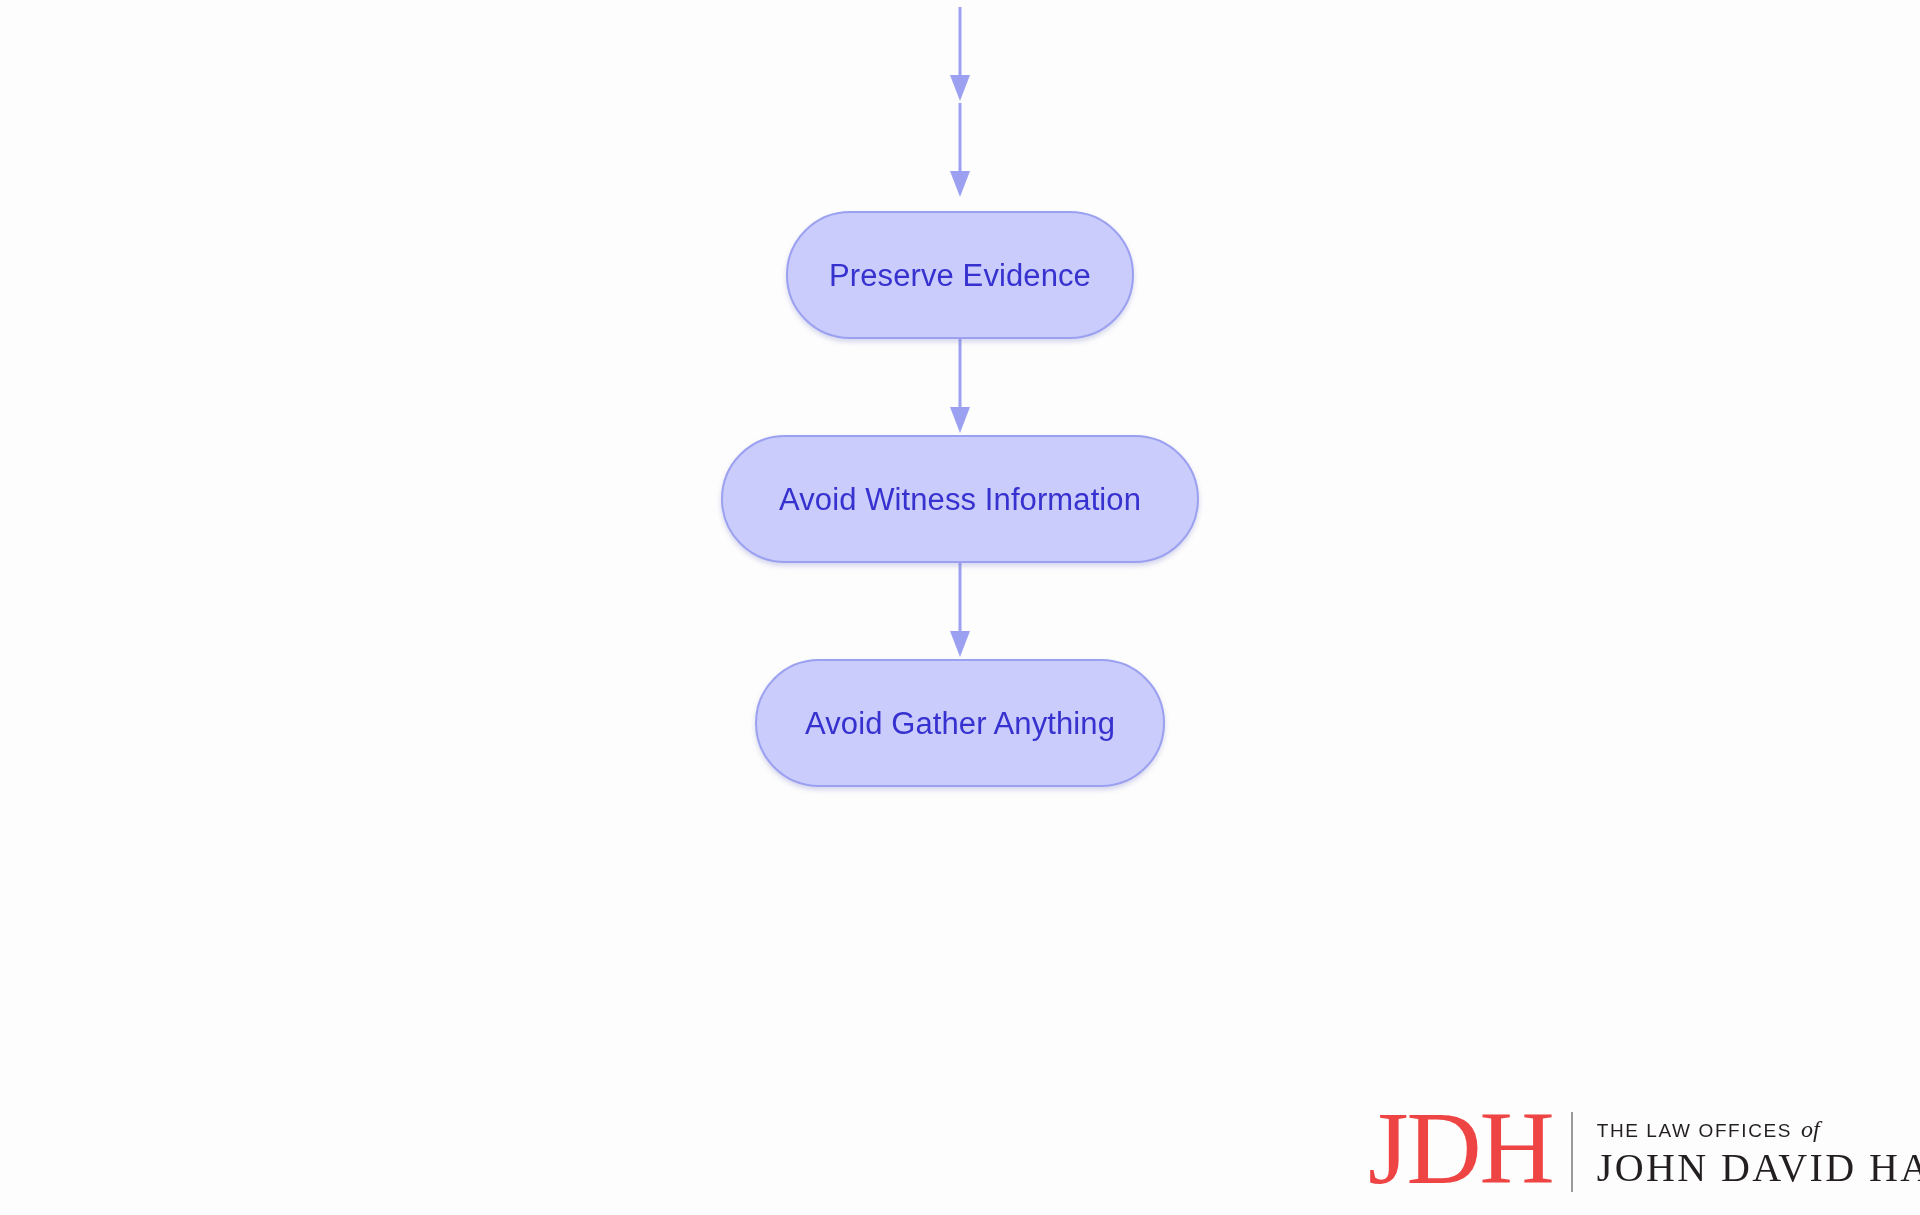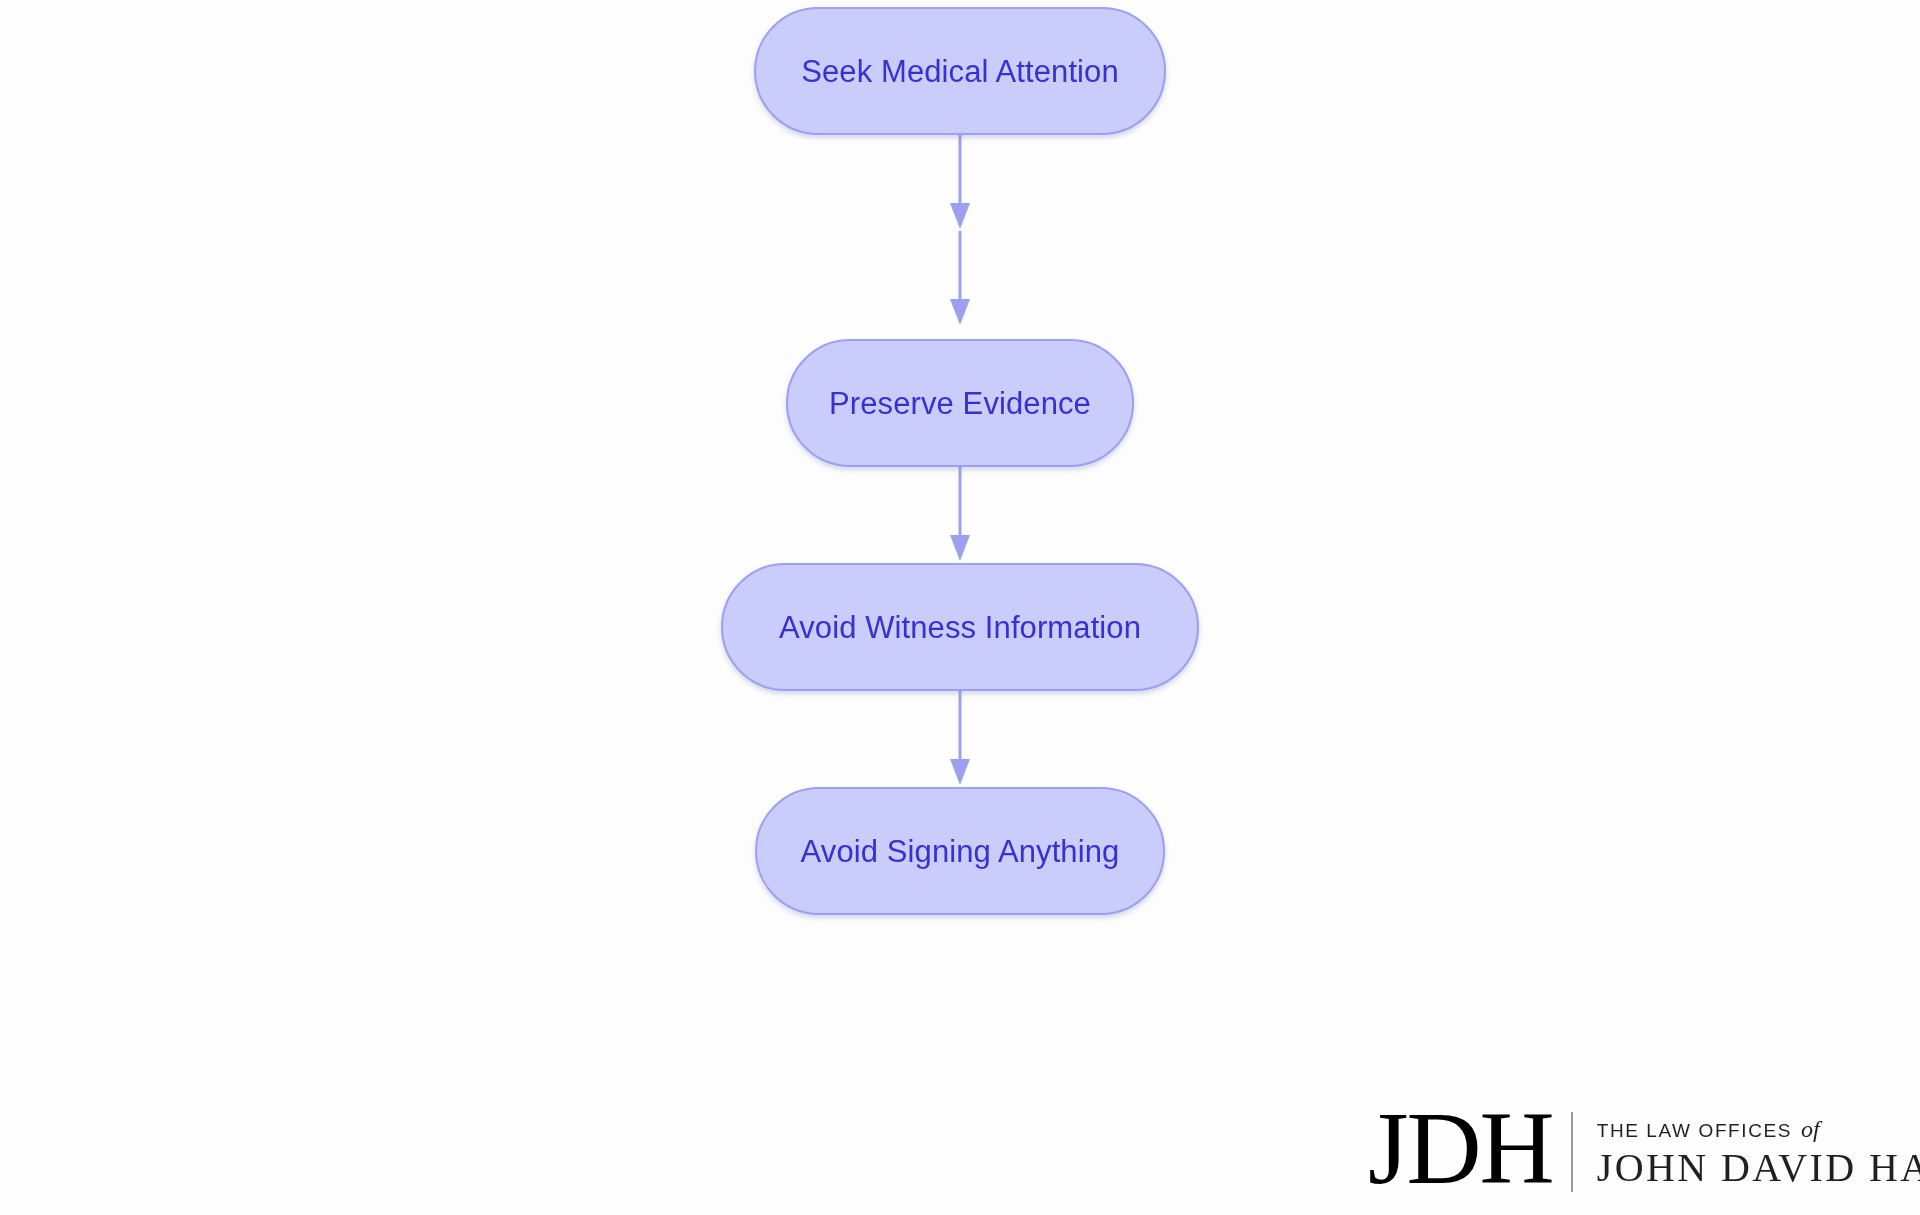--- a/index.html
+++ b/index.html
@@ -81,21 +81,21 @@
     left: 1368px;
     top: 1096px;
     display: flex;
     align-items: center;
     height: 112px;
   }
   .logo-monogram {
     font-family: "Liberation Serif", serif;
     font-size: 104px;
     line-height: 0.92;
-    color: #000000;
+    color: #ef4444;
     letter-spacing: -2px;
     font-weight: 400;
     padding-right: 18px;
     position: relative;
     top: -4px;
   }
   .logo-divider {
     width: 2px;
     height: 80px;
     background: #9a9a9a;
@@ -136,23 +136,20 @@
     line-height: 1.05;
   }
 </style>
 </head>
 <body>
 
 <div id="flow-canvas">
 
   <div class="flow-column" style="top:7px;">
 
-    <div class="node w1">
-      <span class="node-label">Seek Medical Attention</span>
-    </div>
 
     <div class="connector">
       <svg width="28" height="96" viewBox="0 0 28 96" xmlns="http://www.w3.org/2000/svg">
         <line x1="14" y1="0" x2="14" y2="76" stroke="#9ba1f0" stroke-width="3"></line>
         <polygon points="14,94 4,68 24,68" fill="#9ba1f0"></polygon>
       </svg>
     </div>
 
 
     <div class="connector">
@@ -178,21 +175,21 @@
     </div>
 
     <div class="connector">
       <svg width="28" height="96" viewBox="0 0 28 96" xmlns="http://www.w3.org/2000/svg">
         <line x1="14" y1="0" x2="14" y2="76" stroke="#9ba1f0" stroke-width="3"></line>
         <polygon points="14,94 4,68 24,68" fill="#9ba1f0"></polygon>
       </svg>
     </div>
 
     <div class="node w5">
-      <span class="node-label">Avoid Signing Anything</span>
+      <span class="node-label">Avoid Gather Anything</span>
     </div>
 
   </div>
 
   <div class="logo">
     <div class="logo-monogram">JDH</div>
     <div class="logo-divider"></div>
     <div class="logo-text">
       <div class="logo-line1">
         <span>THE LAW OFFICES</span>

